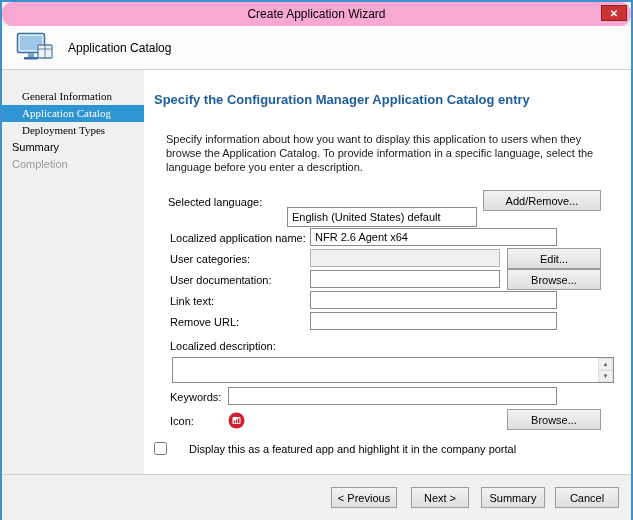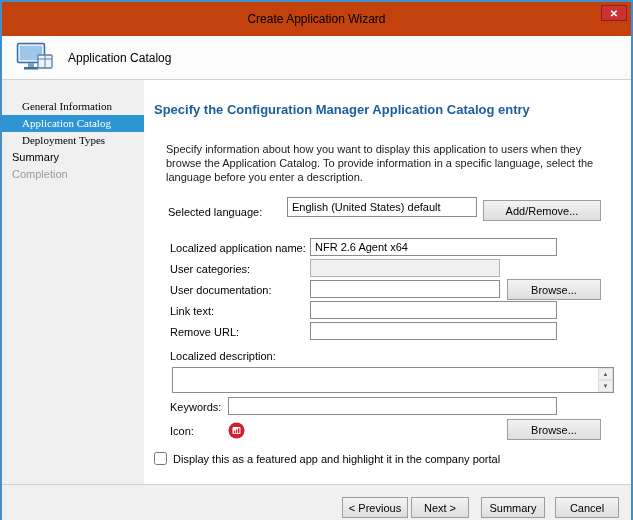--- a/index.html
+++ b/index.html
@@ -7,23 +7,23 @@
   body { font-family:"Liberation Sans", sans-serif; }
 
   .window {
     position:relative; width:633px; height:520px;
     border:2px solid #3f8fcd; background:#f0f0f0;
     box-shadow:0 0 6px rgba(0,0,0,.35);
   }
 
   
   .titlebar {
-    position:relative; height:34px; background:#c2410c;
+    position:relative; height:24px; background:#f9a8d4;
     display:flex; align-items:center; justify-content:center;
-    font-size:12px; color:#000;
+    font-size:12px; color:#000;border-radius:11px;
   }
   .close-btn {
     position:absolute; top:3px; right:4px; width:26px; height:16px;
     background:#cb3232; border:1px solid #8f1f1f; color:#fff;
     display:flex; align-items:center; justify-content:center;
     font-size:10px; font-weight:bold; cursor:default;
   }
 
   
   .header {
@@ -72,36 +72,36 @@
   }
   .scrollcol {
     position:absolute; top:0; right:0; bottom:0; width:15px;
     background:#f0f0f0; display:flex; flex-direction:column; justify-content:space-between;
   }
   .scrollbtn {
     height:12px; display:flex; align-items:center; justify-content:center;
     font-size:6px; color:#5a5a5a; background:#f0f0f0; border:1px solid #e0e0e0;
   }
 
-  .chk-row { position:absolute; left:10px; top:372px; display:flex; align-items:center; font-size:11px; }
+  .chk-row { position:absolute; left:10px; top:372px; display:flex; align-items:center; font-size:11px;gap:16px; }
   .chk-row input { width:13px; height:13px; margin-right:6px; }
 
   .app-icon { position:absolute; left:84px; top:342px; width:17px; height:17px; }
 
   
   .footer {
     height:46px; background:#f0f0f0; border-top:1px solid #d0d0d0;
     display:flex; align-items:center; justify-content:flex-end; padding-right:12px;
   }
   .fbtn {
     height:21px; background:linear-gradient(#f3f3f3,#dedede);
     border:1px solid #9d9d9d; font-family:inherit; font-size:11px; color:#000; cursor:default;
   }
   .fbtn.prev { width:66px; }
-  .fbtn.next { width:58px; margin-left:3px; }
+  .fbtn.next { width:58px; margin-left:14px; }
   .fbtn.summ { width:64px; margin-left:12px; }
   .fbtn.cancel { width:64px; margin-left:10px; }
 </style>
 </head>
 <body>
 
 <div class="window">
 
   <div class="titlebar">
     <span>Create Application Wizard</span>
@@ -134,28 +134,29 @@
       <div class="side-item">Summary</div>
       <div class="side-item disabled">Completion</div>
     </div>
 
     <div class="main">
 
       <div class="page-heading">Specify the Configuration Manager Application Catalog entry</div>
       <div class="page-desc">Specify information about how you want to display this application to users when they browse the Application Catalog. To provide information in a specific language, select the language before you enter a description.</div>
 
       <span class="form-label" style="left:24px; top:126px;">Selected language:</span>
-      <input class="tb" style="left: 143px; top: 117px; width: 190px; height: 20px;" readonly="" value="English (United States) default">
+      <input class="tb" style="left: 143px; top: 137px; width: 190px; height: 20px;" readonly="" value="English (United States) default">
       <button class="btn" style="left:339px; top:120px; width:118px;">Add/Remove...</button>
 
       <span class="form-label" style="left:26px; top:162px;">Localized application name:</span>
       <input class="tb" style="left: 166px; top: 158px; width: 247px;" value="NFR 2.6 Agent x64">
 
       <span class="form-label" style="left:26px; top:183px;">User categories:</span>
       <input class="tb disabled" style="left: 166px; top: 179px; width: 190px;" disabled="" value="">
+      <button class="btn" style="left:363px; top:178px; width:94px;">Edit...</button>
 
       <span class="form-label" style="left:26px; top:204px;">User documentation:</span>
       <input class="tb" style="left: 166px; top: 200px; width: 190px;" value="">
       <button class="btn" style="left:363px; top:199px; width:94px;">Browse...</button>
 
       <span class="form-label" style="left:26px; top:225px;">Link text:</span>
       <input class="tb" style="left: 166px; top: 221px; width: 247px;" value="">
 
       <span class="form-label" style="left:26px; top:246px;">Remove URL:</span>
       <input class="tb" style="left: 166px; top: 242px; width: 247px;" value="">

